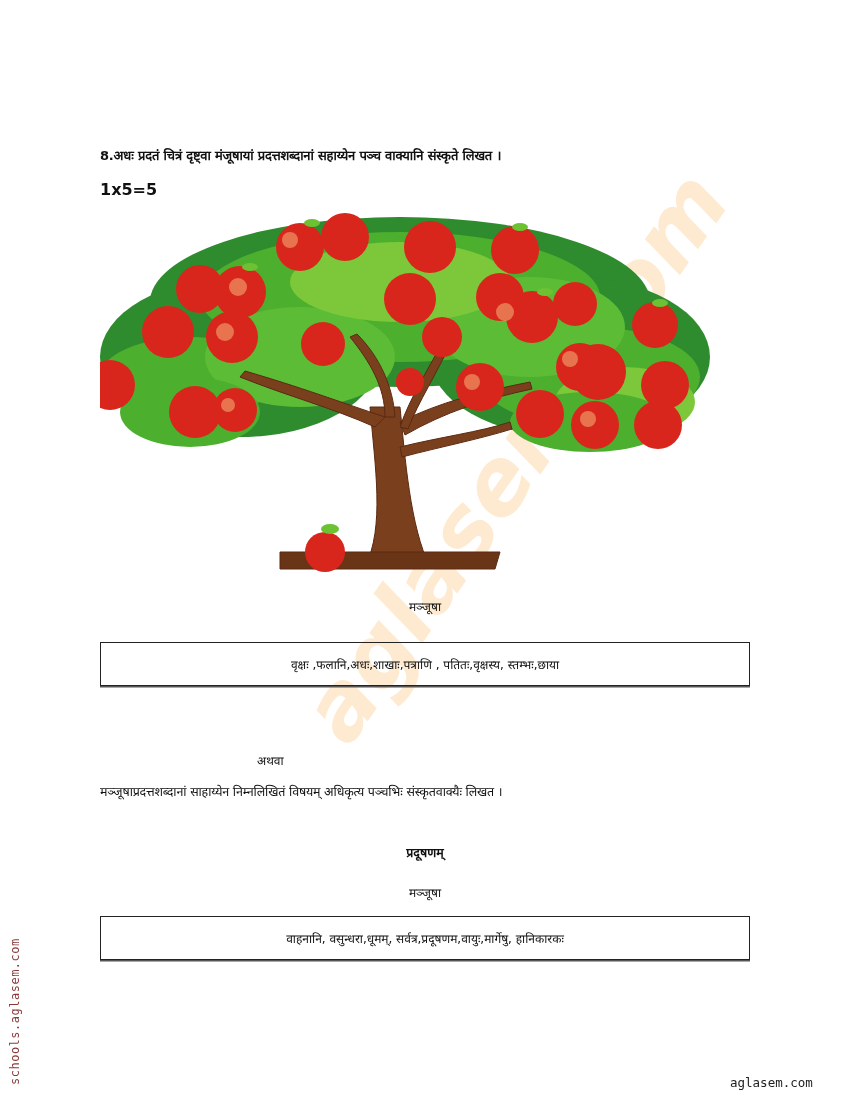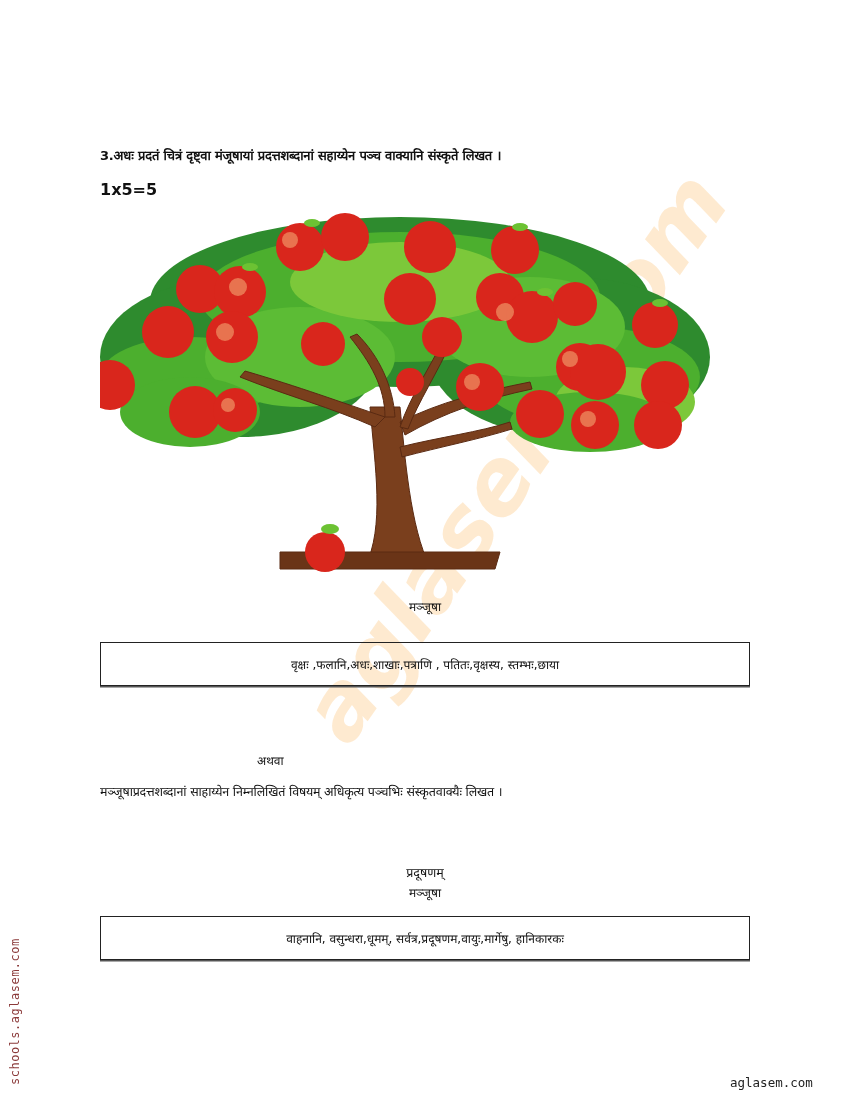--- a/index.html
+++ b/index.html
@@ -5,32 +5,32 @@
   html, body { margin: 0; padding: 0; background: #ffffff; }
   body { width: 850px; height: 1100px; position: relative; overflow: hidden; font-family: "DejaVu Sans", sans-serif; color: #111; }
   .abs { position: absolute; }
   .q-title { left: 100px; top: 146px; font-size: 13px; font-weight: bold; white-space: nowrap; letter-spacing: -0.2px; }
   .marks { left: 100px; top: 180px; font-size: 16px; font-weight: bold; }
   .tree { left: 100px; top: 207px; width: 615px; height: 385px; }
   .center-label { left: 0; width: 850px; text-align: center; font-size: 12px; }
   .box { left: 100px; width: 648px; height: 42px; border: 1.5px solid #222; box-shadow: 0 1.5px 0 #555; display: flex; align-items: center; justify-content: center; font-size: 12px; white-space: nowrap; text-align: right; }
   .athava { left: 257px; top: 752px; font-size: 12px; }
   .q2 { left: 100px; top: 783px; font-size: 12.5px; font-weight: normal; white-space: nowrap; letter-spacing: -0.2px; }
-  .topic { top: 864px; font-weight: normal; font-size: 12.5px; }
+  .topic { top: 844px; font-weight: bold; font-size: 12.5px; }
   .side-wm { left: 8px; top: 1085px; transform-origin: left top; transform: rotate(-90deg); font-family: "DejaVu Sans Mono", monospace; font-size: 12px; color: #8b3a3a; white-space: nowrap; letter-spacing: 0.5px; }
   .foot-wm { left: 730px; top: 1075px; font-family: "DejaVu Sans Mono", monospace; font-size: 12.5px; color: #222; }
   .diag-wm { left: 270px; top: 420px; transform: rotate(-55deg); transform-origin: left top; font-size: 90px; font-weight: bold; font-style: italic; color: rgba(252,196,120,0.35); white-space: nowrap; pointer-events: none; }
   .diag-wm { left: 280px; top: 700px; }
 </style>
 </head>
 <body>
 
 <div class="abs diag-wm">aglasem.com</div>
 
-<div class="abs q-title">3.अधः प्रदतं चित्रं दृष्ट्वा मंजूषायां प्रदत्तशब्दानां सहाय्येन पञ्च वाक्यानि संस्कृते लिखत ।</div>
+<div class="abs q-title">8.अधः प्रदतं चित्रं दृष्ट्वा मंजूषायां प्रदत्तशब्दानां सहाय्येन पञ्च वाक्यानि संस्कृते लिखत ।</div>
 <div class="abs marks">1x5=5</div>
 
 <svg class="abs tree" viewBox="0 0 615 385" xmlns="http://www.w3.org/2000/svg">
 
   <g>
     <ellipse cx="300" cy="95" rx="250" ry="85" fill="#2e8b2e"></ellipse>
     <ellipse cx="140" cy="150" rx="140" ry="80" fill="#2e8b2e"></ellipse>
     <ellipse cx="470" cy="150" rx="140" ry="80" fill="#2e8b2e"></ellipse>
     <ellipse cx="90" cy="170" rx="90" ry="40" fill="#4caf2e"></ellipse>
     <ellipse cx="300" cy="90" rx="200" ry="65" fill="#4caf2e"></ellipse>

